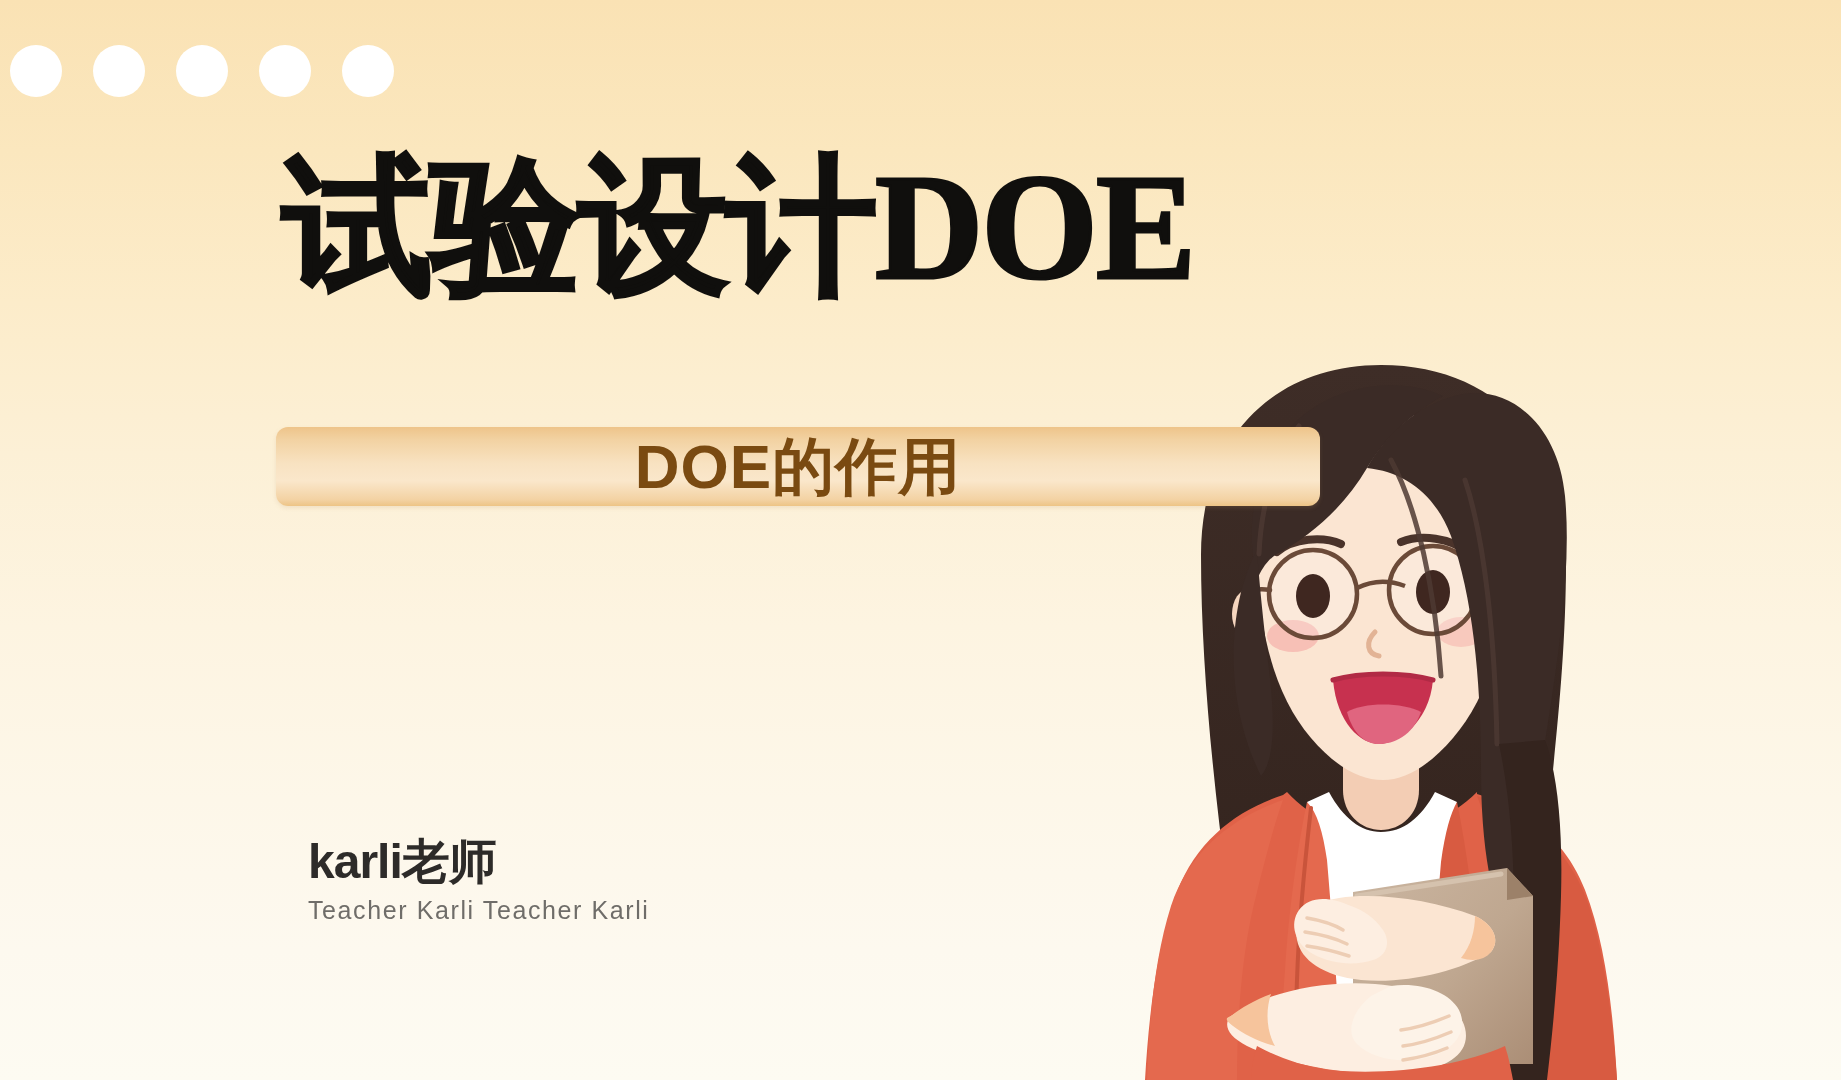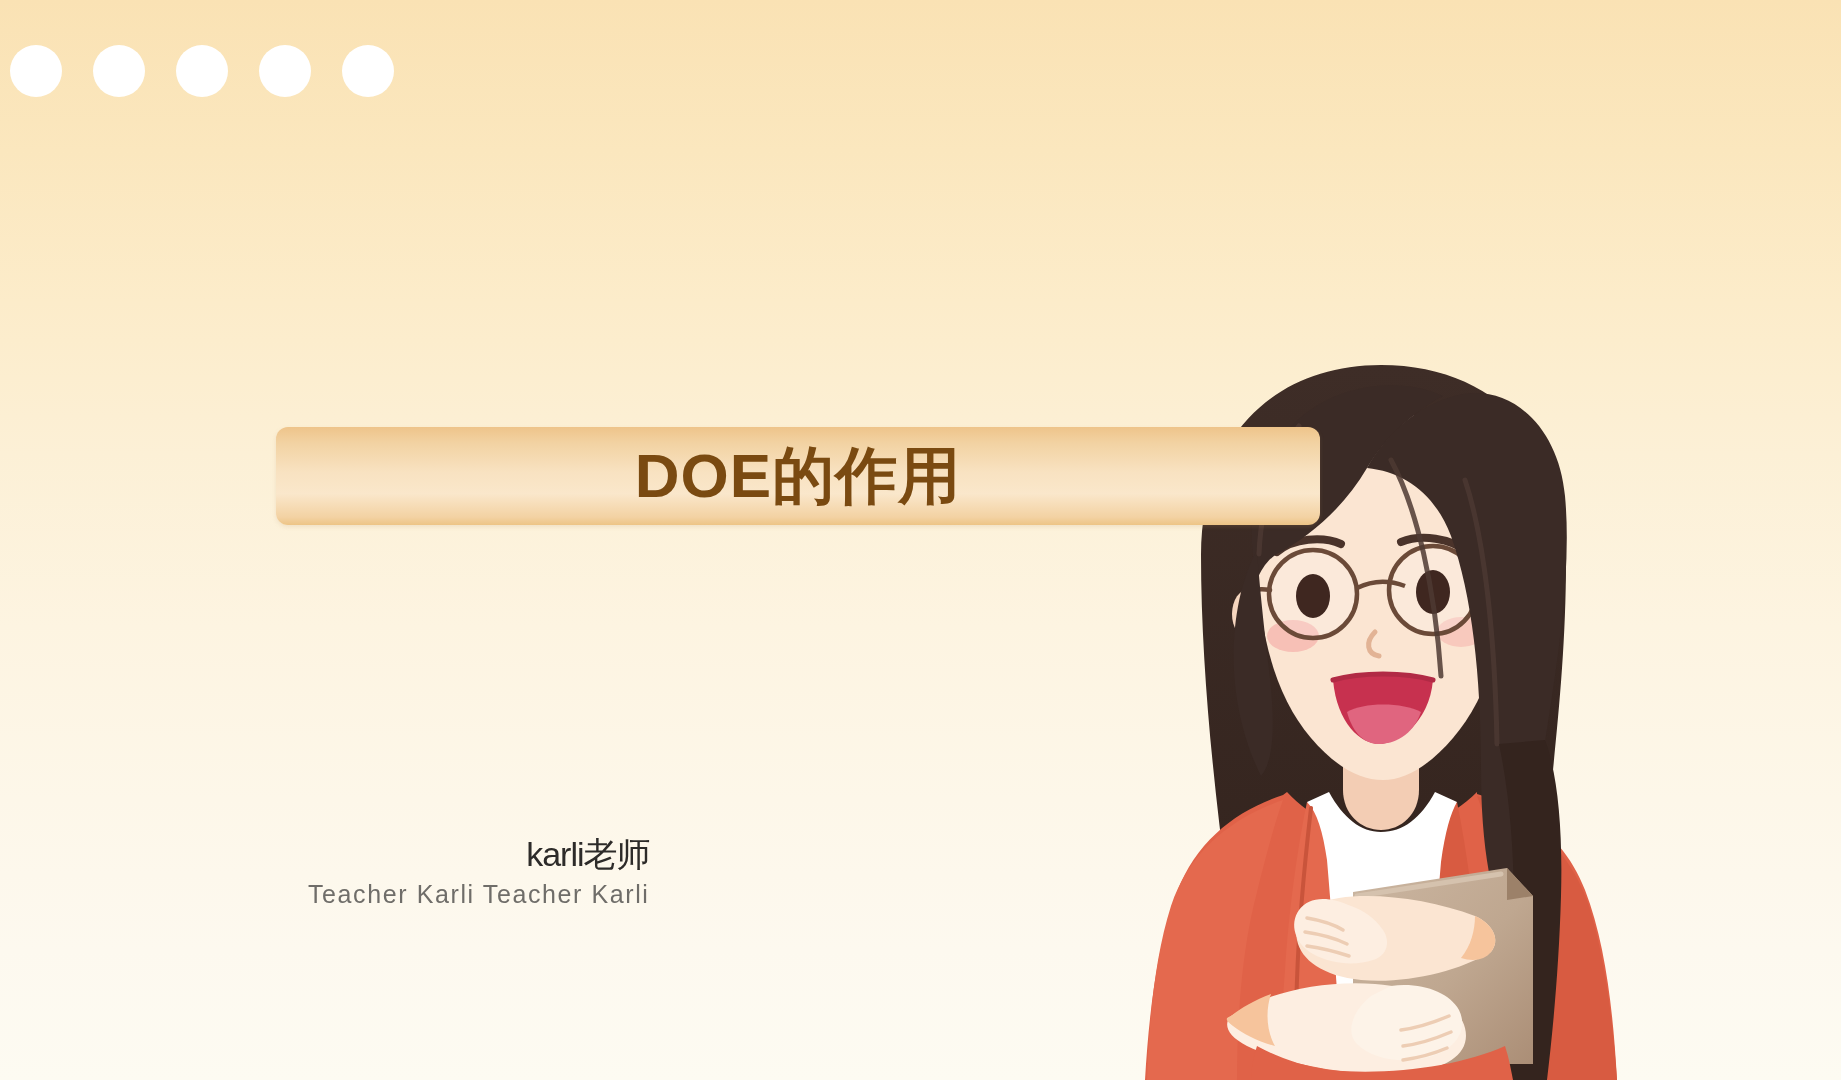--- a/index.html
+++ b/index.html
@@ -55,21 +55,21 @@
     font-family: "Liberation Serif", "DejaVu Serif", serif;
     -webkit-text-stroke: 3px #100f0d;
   }
 
   
   #subtitle-band {
     position: absolute;
     left: 276px;
     top: 427px;
     width: 1044px;
-    height: 98px;
+    height: 79px;
     border-radius: 12px;
     background: linear-gradient(180deg,
         #eec48a 0%,
         #f2d2a2 16%,
         #f8e2c1 46%,
         #fae7cb 68%,
         #f3d2a3 92%,
         #edc486 100%);
     box-shadow: 0 2px 4px rgba(190, 150, 100, 0.18);
     display: flex;
@@ -87,27 +87,26 @@
   }
 
   
   #signature {
     position: absolute;
     left: 308px;
     top: 836px;
     z-index: 5;
   }
   #signature-name {
-    font-size: 34px;
-    font-weight: 400;
+    font-size: 48px;
+    font-weight: 700;
     color: #2d2b29;
     letter-spacing: -1px;
     line-height: 1.1;
     white-space: nowrap;
-    text-align: right;
   }
   #signature-sub {
     margin-top: 7px;
     font-size: 25px;
     font-weight: 400;
     color: #6f6d69;
     letter-spacing: 1.6px;
     white-space: nowrap;
   }
 
@@ -128,20 +127,21 @@
 <div id="slide">
 
   <div id="dots">
     <span class="dot"></span>
     <span class="dot"></span>
     <span class="dot"></span>
     <span class="dot"></span>
     <span class="dot"></span>
   </div>
 
+  <div id="main-title">试验设计DOE</div>
 
   <div id="subtitle-band">
     <span id="subtitle-text">DOE的作用</span>
   </div>
 
   <div id="signature">
     <div id="signature-name">karli老师</div>
     <div id="signature-sub">Teacher Karli Teacher Karli</div>
   </div>
 

